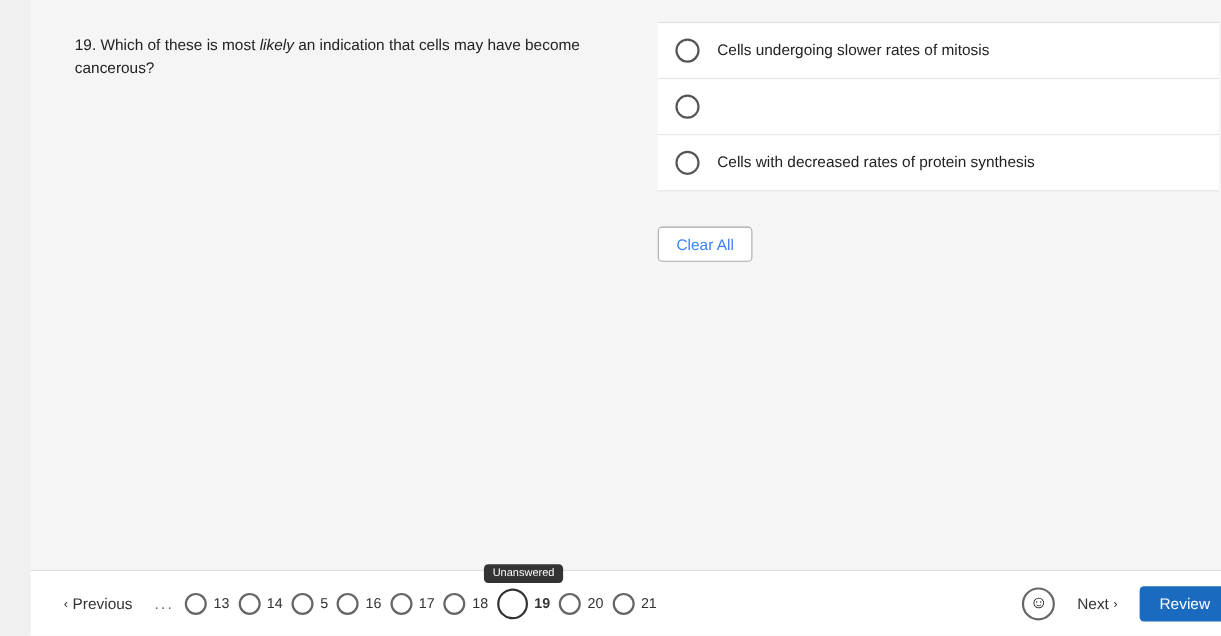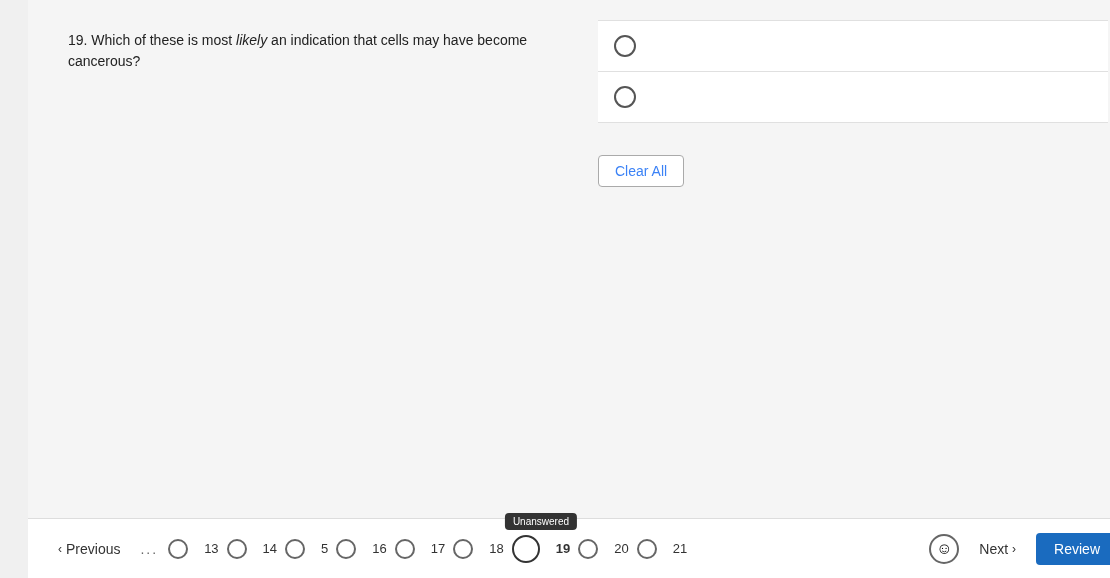--- a/index.html
+++ b/index.html
@@ -123,21 +123,21 @@
     .nav-numbers {
       display: flex;
       align-items: center;
       gap: 8px;
       flex: 1;
     }
 
     .nav-num {
       display: flex;
       align-items: center;
-      gap: 16px;
+      gap: 6px;
       font-size: 13px;
       color: #333;
       cursor: pointer;
     }
 
     .nav-circle {
       width: 20px;
       height: 20px;
       border-radius: 50%;
       border: 2px solid #666;
@@ -227,23 +227,28 @@
     <div class="question-panel">
       <div class="question-text">
         <span>19</span>.
         <span>Which of these is most </span><em>likely</em><span> an indication that cells may have become cancerous?</span>
       </div>
     </div>
 
     <div class="answers-panel">
       <div class="answer-option">
         <div class="radio-circle"></div>
+        <span class="answer-text">Cells undergoing slower rates of mitosis</span>
       </div>
       <div class="answer-option">
         <div class="radio-circle"></div>
+      </div>
+      <div class="answer-option">
+        <div class="radio-circle"></div>
+        <span class="answer-text">Cells with decreased rates of protein synthesis</span>
       </div>
 
       <div style="margin-top:16px;">
         <button class="clear-all-btn">Clear All</button>
       </div>
     </div>
   </div>
 
   <div class="bottom-nav">
     <button class="prev-btn">

